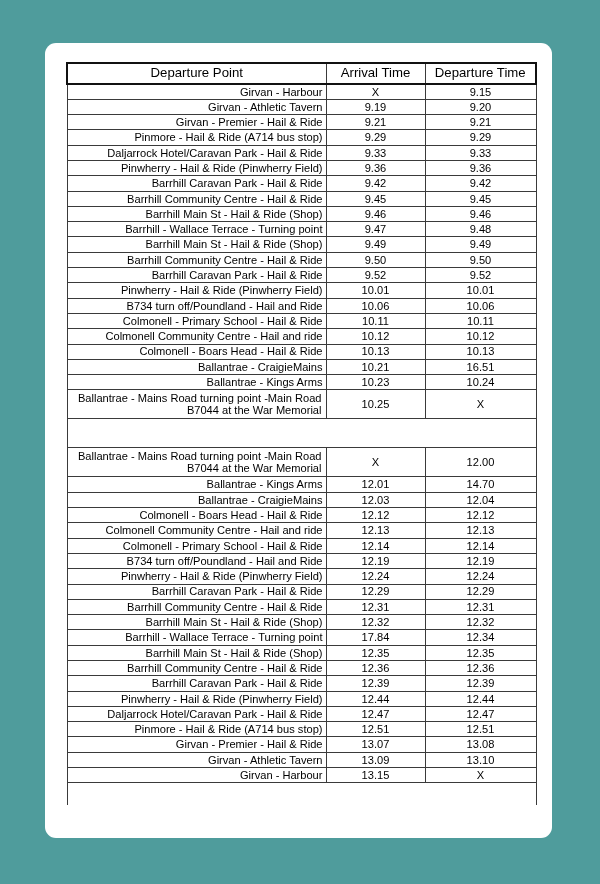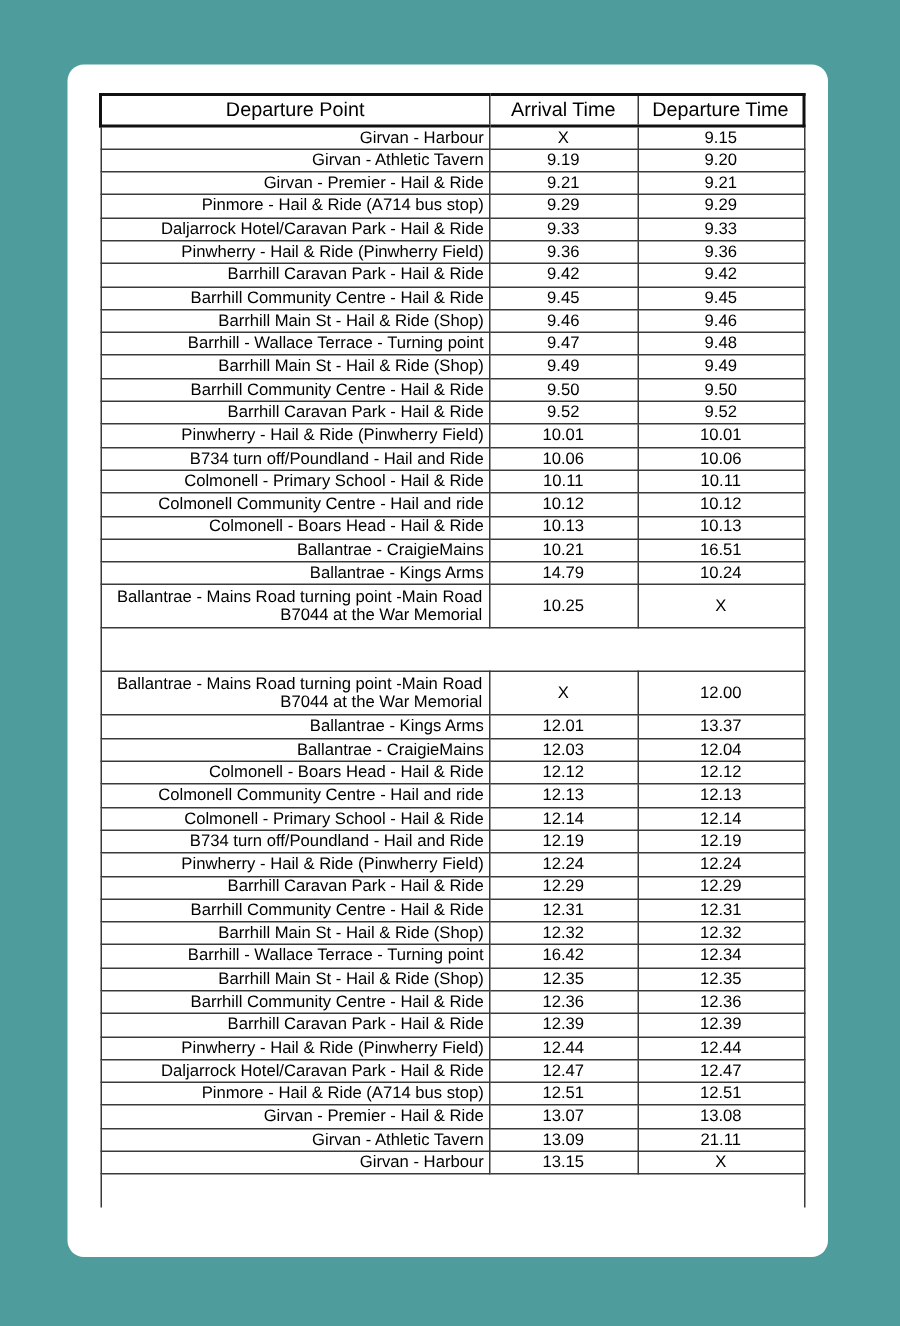--- a/index.html
+++ b/index.html
@@ -198,40 +198,40 @@
             <td class="cell-time">10.13</td>
             <td class="cell-time">10.13</td>
           </tr>
           <tr>
             <td class="cell-point">Ballantrae - CraigieMains</td>
             <td class="cell-time">10.21</td>
             <td class="cell-time">16.51</td>
           </tr>
           <tr>
             <td class="cell-point">Ballantrae - Kings Arms</td>
-            <td class="cell-time">14.79</td>
+            <td class="cell-time">10.23</td>
             <td class="cell-time">10.24</td>
           </tr>
           <tr class="row-tall">
             <td class="cell-point two-line">Ballantrae - Mains Road turning point -Main Road B7044 at the War Memorial</td>
             <td class="cell-time">10.25</td>
             <td class="cell-time">X</td>
           </tr>
           <tr class="spacer-row">
             <td colspan="3"></td>
           </tr>
           <tr class="row-tall">
             <td class="cell-point two-line">Ballantrae - Mains Road turning point -Main Road B7044 at the War Memorial</td>
             <td class="cell-time">X</td>
             <td class="cell-time">12.00</td>
           </tr>
           <tr>
             <td class="cell-point">Ballantrae - Kings Arms</td>
             <td class="cell-time">12.01</td>
-            <td class="cell-time">13.37</td>
+            <td class="cell-time">14.70</td>
           </tr>
           <tr>
             <td class="cell-point">Ballantrae - CraigieMains</td>
             <td class="cell-time">12.03</td>
             <td class="cell-time">12.04</td>
           </tr>
           <tr>
             <td class="cell-point">Colmonell - Boars Head - Hail &amp; Ride</td>
             <td class="cell-time">12.12</td>
             <td class="cell-time">12.12</td>
@@ -266,21 +266,21 @@
             <td class="cell-time">12.31</td>
             <td class="cell-time">12.31</td>
           </tr>
           <tr>
             <td class="cell-point">Barrhill Main St - Hail &amp; Ride (Shop)</td>
             <td class="cell-time">12.32</td>
             <td class="cell-time">12.32</td>
           </tr>
           <tr>
             <td class="cell-point">Barrhill - Wallace Terrace - Turning point</td>
-            <td class="cell-time">16.42</td>
+            <td class="cell-time">17.84</td>
             <td class="cell-time">12.34</td>
           </tr>
           <tr>
             <td class="cell-point">Barrhill Main St - Hail &amp; Ride (Shop)</td>
             <td class="cell-time">12.35</td>
             <td class="cell-time">12.35</td>
           </tr>
           <tr>
             <td class="cell-point">Barrhill Community Centre - Hail &amp; Ride</td>
             <td class="cell-time">12.36</td>
@@ -307,21 +307,21 @@
             <td class="cell-time">12.51</td>
           </tr>
           <tr>
             <td class="cell-point">Girvan - Premier - Hail &amp; Ride</td>
             <td class="cell-time">13.07</td>
             <td class="cell-time">13.08</td>
           </tr>
           <tr>
             <td class="cell-point">Girvan -  Athletic Tavern</td>
             <td class="cell-time">13.09</td>
-            <td class="cell-time">21.11</td>
+            <td class="cell-time">13.10</td>
           </tr>
           <tr>
             <td class="cell-point">Girvan - Harbour</td>
             <td class="cell-time">13.15</td>
             <td class="cell-time">X</td>
           </tr>
           <tr class="tail-row">
             <td colspan="3"></td>
           </tr>
         </tbody>

